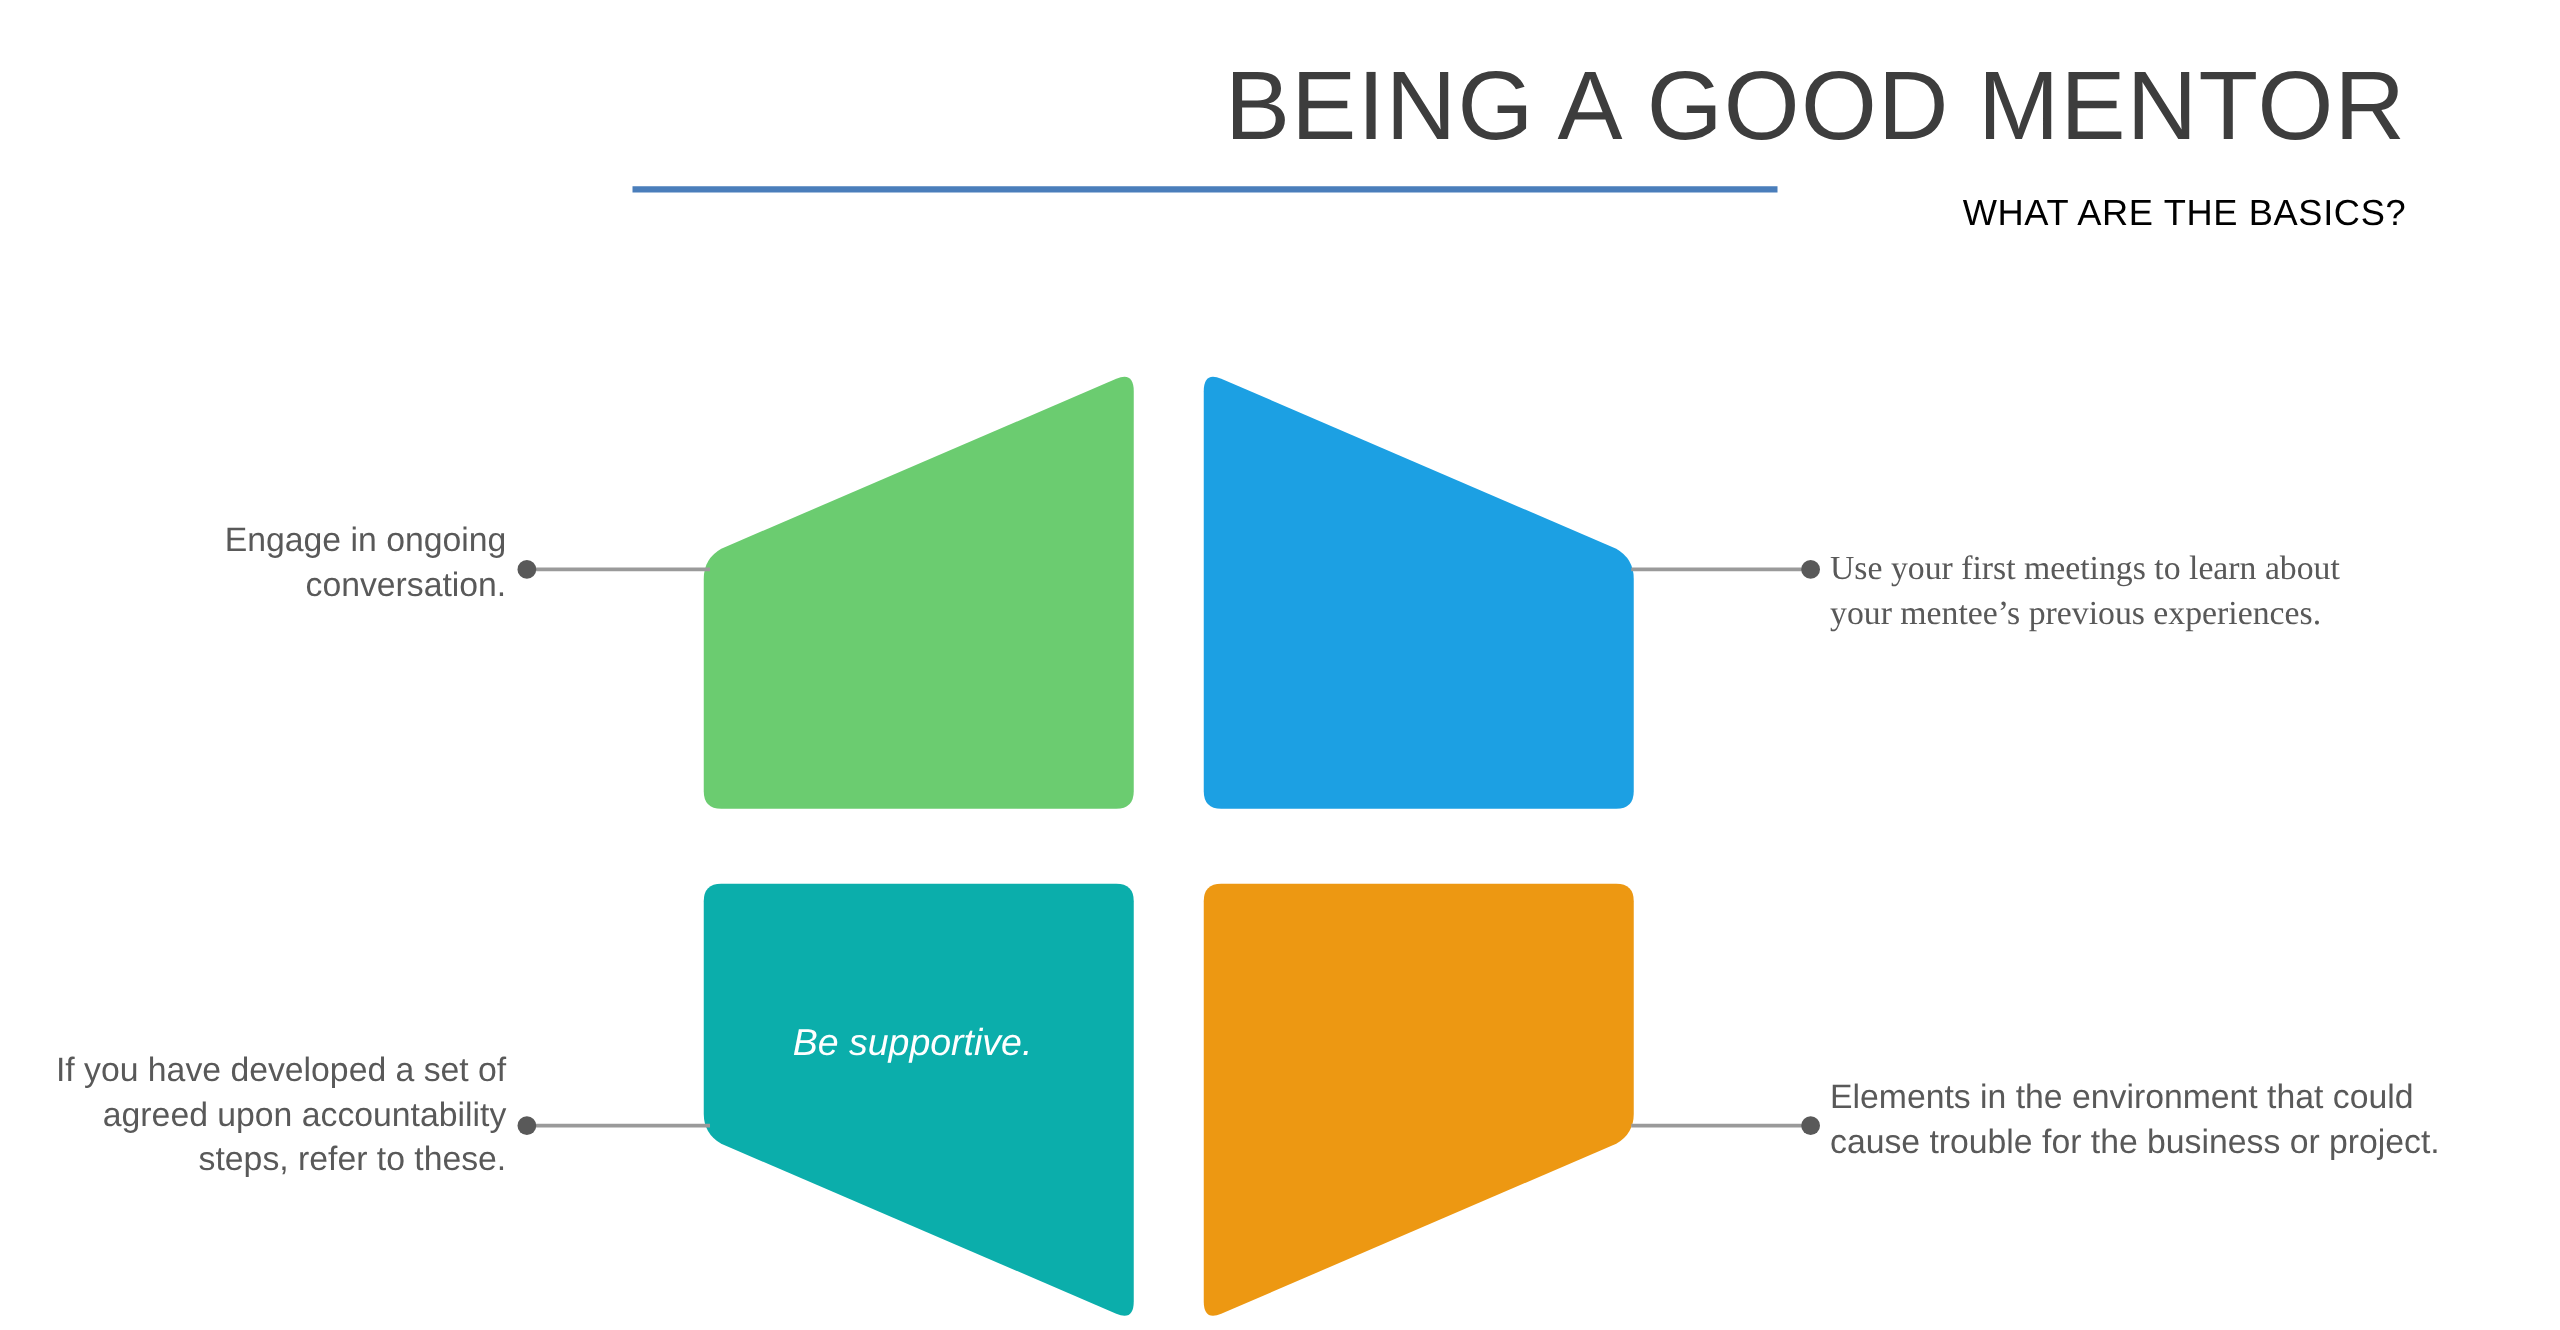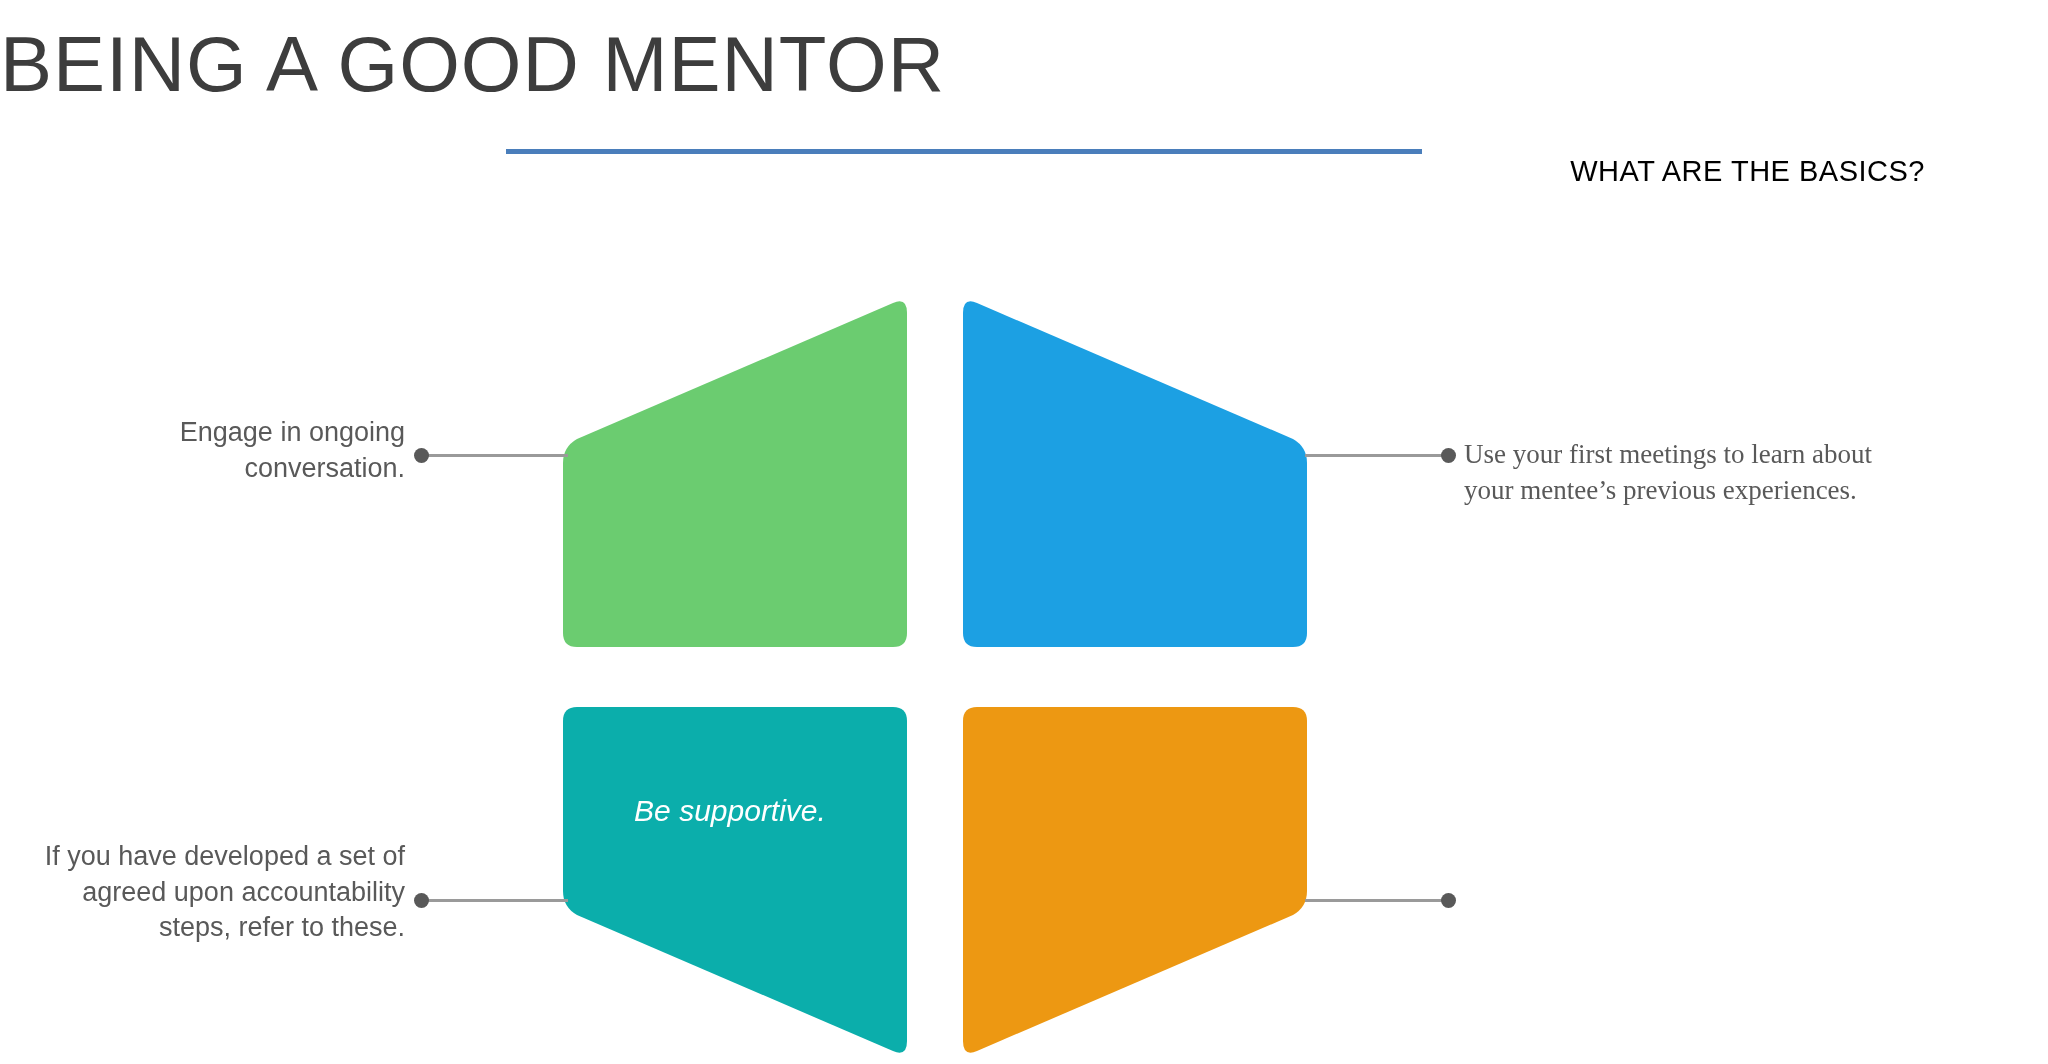--- a/index.html
+++ b/index.html
@@ -15,23 +15,23 @@
     width: 2048px;
     height: 1064px;
     background: #ffffff;
     overflow: hidden;
   }
 
   
   .title {
     position: absolute;
     left: 0;
-    top: 24px;
+    top: 44px;
     width: 1925px;
-    text-align: left;
+    text-align: right;
     font-size: 78px;
     font-weight: 300;
     letter-spacing: 1px;
     color: #3d3d3d;
     line-height: 1.05;
     white-space: nowrap;
   }
   .title-rule {
     position: absolute;
     left: 506px;
@@ -69,21 +69,21 @@
   .quad-label {
     position: absolute;
     text-align: center;
     color: #ffffff;
     font-style: italic;
     font-size: 30px;
     line-height: 1.30;
     font-weight: 400;
     white-space: pre-line;
   }
-  .quad-label.green  { left: 0px;   top: 496px; width: 350px; }
+  .quad-label.green  { left: 0px;   top: 520px; width: 350px; }
   .quad-label.blue   { left: 400px; top: 475px; width: 350px; }
   .quad-label.teal   { left: 0px;   top: 765px; width: 352px; }
   .quad-label.orange { left: 400px; top: 745px; width: 352px; }
 
   
   .connector-line {
     position: absolute;
     height: 3px;
     background: #9a9a9a;
   }
@@ -188,14 +188,16 @@
   <div class="callout left" style="left:60px; top:415px; width:345px;">Engage in ongoing
 conversation.</div>
 
   <div class="callout right" style="left:1464px; top:437px; width:540px;font-family:Liberation Serif, serif;">Use your first meetings to learn about
 your mentee’s previous  experiences.</div>
 
   <div class="callout left" style="left:10px; top:839px; width:395px;">If you have developed a set of
 agreed upon accountability
 steps, refer to these.</div>
 
+  <div class="callout right" style="left:1464px; top:860px; width:560px;">Elements in the environment that could
+cause trouble for the business or project.</div>
 
 </div>
 
 </body></html>

